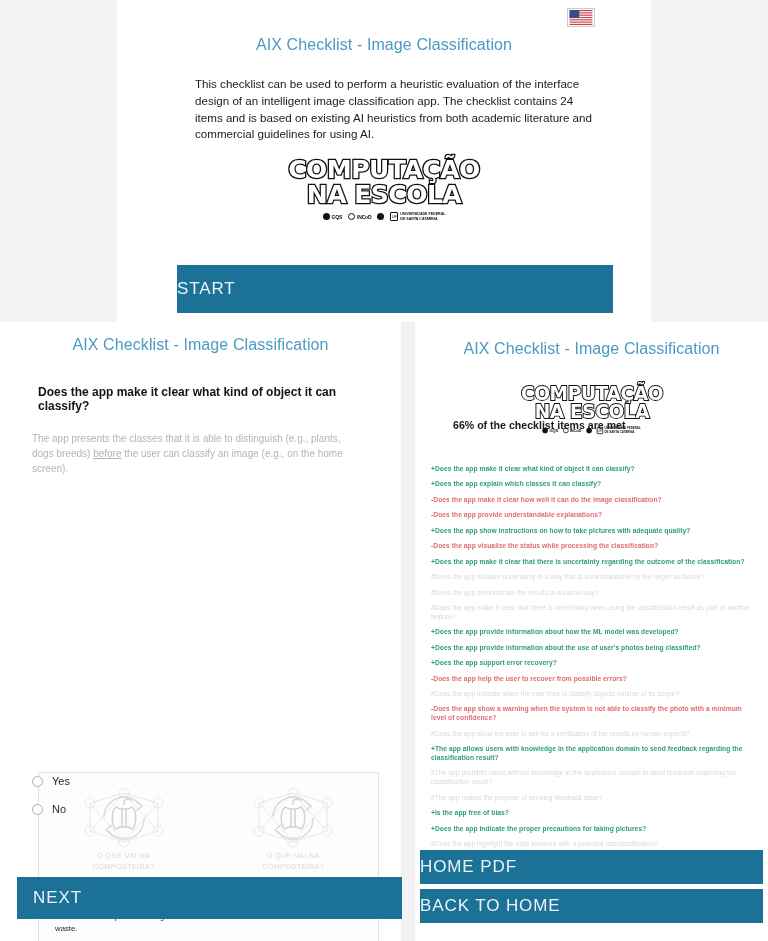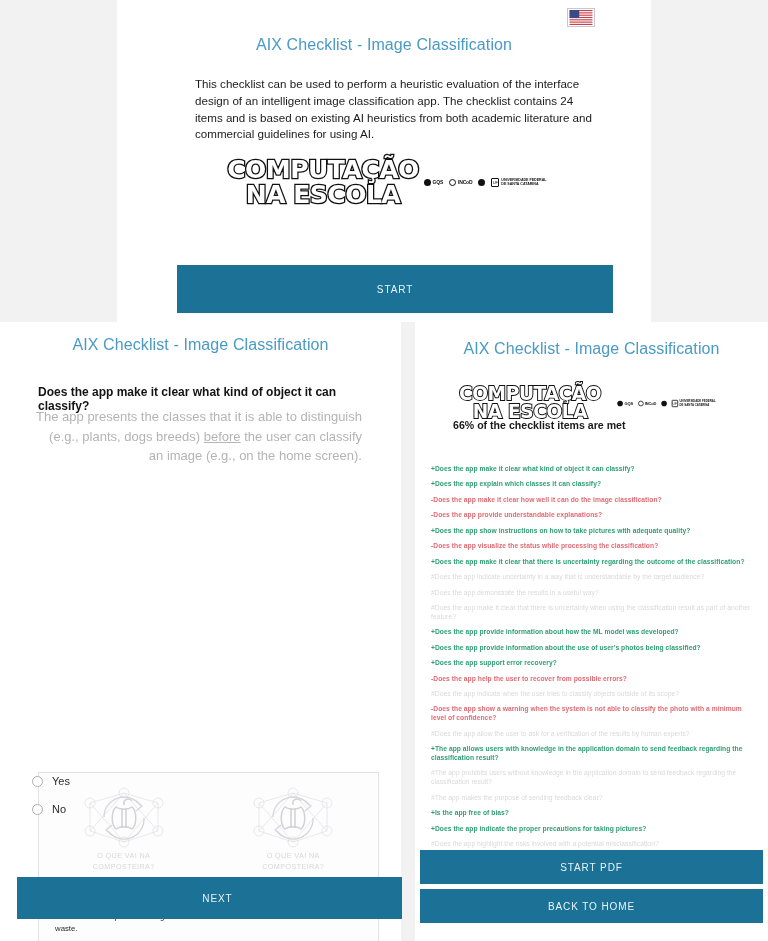--- a/index.html
+++ b/index.html
@@ -28,21 +28,21 @@
     letter-spacing: .1px;
   }
   .intro-title { position: absolute; left: 0; top: 36px; width: 100%; }
 
   .intro-body {
     position: absolute; left: 78px; top: 76px; width: 400px;
     font-size: 11.6px; line-height: 1.45; color: #1b1b1b;
   }
 
   
-  .brand { display: flex; align-items: center; }
+  .brand { display: flex; flex-direction: column; align-items: center; }
   .brand-word { display: block; }
   .partners { display: flex; align-items: center; gap: 6px; margin-top: 2px; }
   .partner { display: flex; align-items: center; gap: 2px; }
   .p-txt { font-size: 5px; font-weight: bold; color: #111; letter-spacing: -.2px; }
   .p-circle {
     width: 7px; height: 7px; border-radius: 50%; background: #111;
     display: inline-block;
   }
   .p-ring {
     width: 7px; height: 7px; border-radius: 50%; border: 1.1px solid #111;
@@ -53,40 +53,40 @@
     display: flex; align-items: center; justify-content: center;
     font-size: 4px; color: #111;
   }
   .ufsc-txt { font-size: 3.6px; font-weight: bold; line-height: 1.25; color: #111; }
 
   .intro-brand { position: absolute; left: 0; top: 152px; width: 100%;
                  display: flex; justify-content: center; }
 
   .btn-primary {
     background: #1b7196; color: #eaf4f8; border: none;
-    font-family: "Liberation Sans", sans-serif; font-size: 10px;
-    letter-spacing: .9px; cursor: pointer; text-align: center;
+    font-family: "Liberation Sans", sans-serif; font-size: 17px;
+    letter-spacing: .9px; cursor: pointer; text-align: left;
   }
   .start-btn {
     position: absolute; left: 60px; top: 265px; width: 436px; height: 48px;
   }
 
   
   .left-panel {
     position: absolute; left: 0; top: 322px; width: 401px; height: 619px;
     background: #ffffff;
   }
   .lp-title { position: absolute; left: 0; top: 14px; width: 100%; }
   .question {
     position: absolute; left: 32px; top: 63px; width: 340px;
     font-size: 12px; font-weight: bold; color: #141414; margin-left: 6px;
   }
   .hint {
-    position: absolute; left: 32px; top: 85px; width: 330px;
-    font-size: 13px; line-height: 1.5; color: #b4b4b4; text-align: right;
+    position: absolute; left: 32px; top: 109px; width: 330px;
+    font-size: 10px; line-height: 1.5; color: #b4b4b4;
   }
   .hint u { text-decoration: underline; }
 
   .example-card {
     position: absolute; left: 38px; top: 450px; width: 341px; height: 292px;
     border: 1px solid #e2e2e2; background: #fdfdfd;
   }
   .mock-row { position: absolute; left: 0; top: 0; width: 100%; display: flex; }
   .mock { width: 50%; padding: 14px 16px 0 16px; }
   .mock-logo { display: flex; flex-direction: column; align-items: center; opacity: .30; }
@@ -348,16 +348,16 @@
         <div class="ci na">#Does the app allow the user to ask for a verification of the results by human experts?</div>
         <div class="ci met">+The app allows users with knowledge in the application domain to send feedback regarding the classification result?</div>
         <div class="ci na">#The app prohibits users without knowledge in the application domain to send feedback regarding the classification result?</div>
         <div class="ci na">#The app makes the purpose of sending feedback clear?</div>
         <div class="ci met">+Is the app free of bias?</div>
         <div class="ci met">+Does the app indicate the proper precautions for taking pictures?</div>
         <div class="ci na">#Does the app highlight the risks involved with a potential misclassification?</div>
         <div class="ci na">#Does the app show visual elements of alert in case the classified object can cause physical harm to humans?</div>
       </div>
 
-    <button class="btn-primary save-btn">START PDF</button>
+    <button class="btn-primary save-btn">HOME PDF</button>
     <button class="btn-primary home-btn">BACK TO HOME</button>
   </div>
 </div>
 
 </body></html>

